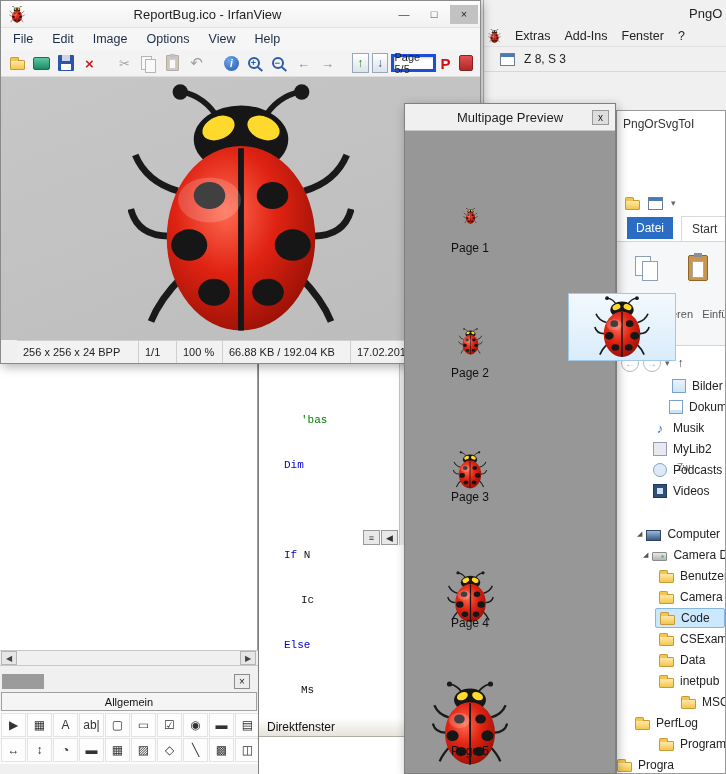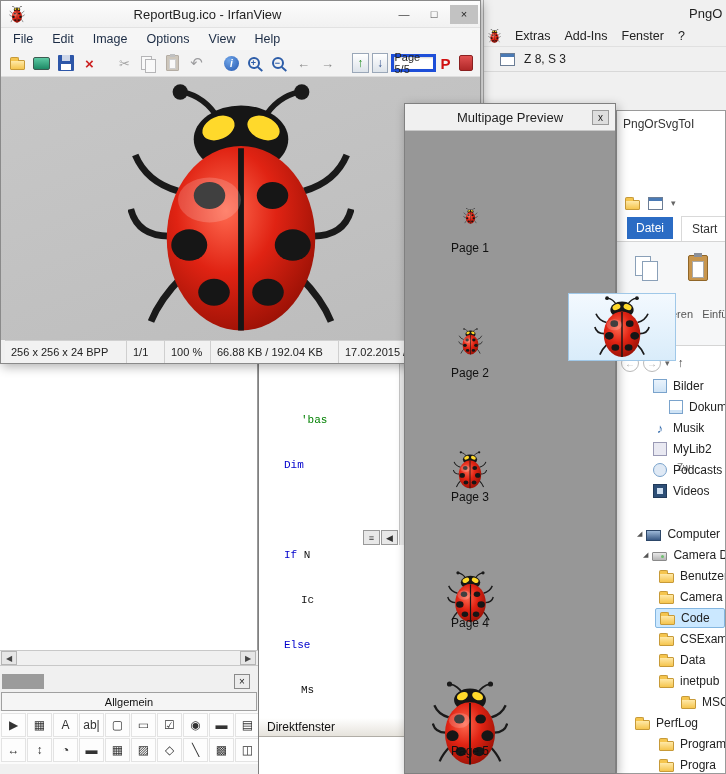--- a/index.html
+++ b/index.html
@@ -29,21 +29,21 @@
   .dis{opacity:.5;filter:grayscale(70%)}
   .glyph-red{color:#cc2222;font-weight:bold;font-size:15px}
   .glyph-gray{color:#8a8a8a;font-weight:bold;font-size:13px}
   .boxed{width:22px;height:20px;border:1px solid #9aa7b8;background:linear-gradient(#ffffff,#dde3ea);font-weight:bold;font-size:12px}
   .green{color:#1c8c1c}.bluedn{color:#30508c}
   .page-box{width:58px;height:18px;border:3px solid #1d4ed8;background:#fff;font-size:11px;
             box-shadow:inset 1px 1px 2px rgba(0,0,0,.18);margin-left:auto}
   .p-btn{color:#d01010;font-weight:bold;font-size:15px;width:18px}
   .iv-canvas{position:absolute;top:76px;left:0;right:0;bottom:23px;background:linear-gradient(160deg,#c7c7c7,#bcbcbc);
              display:flex;align-items:center;justify-content:center;overflow:hidden}
-  .sb{position:absolute;left:4px;right:0;bottom:0;height:23px;background:#f2f2f2;border-top:1px solid #d0d0d0;display:flex;font-size:11px;color:#222}
+  .sb{position:absolute;left:16px;right:0;bottom:0;height:23px;background:#f2f2f2;border-top:1px solid #d0d0d0;display:flex;font-size:11px;color:#222}
   .sb-cell{padding:0 6px;border-right:1px solid #cfcfcf;display:flex;align-items:center;white-space:nowrap;overflow:hidden;flex:none}
 
   
   .folder{width:15px;height:10px;background:linear-gradient(#ffe9a8,#f5c54e);border:1px solid #c79a38;border-radius:1px;position:relative;flex:none;margin-top:3px}
   .folder::before{content:"";position:absolute;top:-4px;left:-1px;width:7px;height:3px;background:#f5c54e;border:1px solid #c79a38;border-bottom:none;border-radius:2px 2px 0 0}
   .ic-show{width:17px;height:13px;border:1px solid #3c5a50;background:linear-gradient(#5bc9a2,#1e8a66);border-radius:2px}
   .ic-floppy{width:16px;height:16px;background:#2d56a8;position:relative;border-radius:1px}
   .ic-floppy::before{content:"";position:absolute;left:4px;top:0;width:8px;height:6px;background:#cdd6e8}
   .ic-floppy::after{content:"";position:absolute;left:3px;bottom:1px;width:10px;height:6px;background:#fff}
   .ic-copy{width:17px;height:17px;position:relative}
@@ -256,21 +256,21 @@
       </div>
       <span class="grp-label">Zw</span>
     </div>
     <div class="ex-navbar">
       <span class="circ flexc">←</span>
       <span class="circ flexc">→</span>
       <span class="caret">▾</span>
       <span class="up-arr">↑</span>
     </div>
 
-    <div class="nav-item" style="top:265px;left:0;right:0;padding-left:36px">
+    <div class="nav-item" style="top:265px;left:0;right:0;padding-left:55px">
       <span class="nic ic-pics"></span>
         <span class="nav-label">Bilder</span>
       </div>
     <div class="nav-item" style="top:286px;left:0;right:0;padding-left:52px">
       <span class="nic ic-docs"></span>
         <span class="nav-label">Dokumen</span>
       </div>
     <div class="nav-item" style="top:307px;left:0;right:0;padding-left:36px">
       <span class="nic ic-music"></span>
         <span class="nav-label">Musik</span>
@@ -328,21 +328,21 @@
         <span class="nav-label">MSOCa</span>
       </div>
     <div class="nav-item" style="top:602px;left:0;right:0;padding-left:18px">
       <span class="folder"></span>
         <span class="nav-label">PerfLog</span>
       </div>
     <div class="nav-item" style="top:623px;left:0;right:0;padding-left:42px">
       <span class="folder"></span>
         <span class="nav-label">Program</span>
       </div>
-    <div class="nav-item" style="top:644px;left:0;right:0;padding-left:42px">
+    <div class="nav-item" style="top:644px;left:0;right:0;">
       <span class="folder"></span>
         <span class="nav-label">Progra</span>
       </div>
   </div>
 
   <div class="iv" style="left:0;top:0;width:481px;height:364px">
     <div class="iv-titlebar">
       <svg width="16" height="17" style="margin-left:8px;flex:none">
           <use href="#ladybug"></use>
         </svg>

